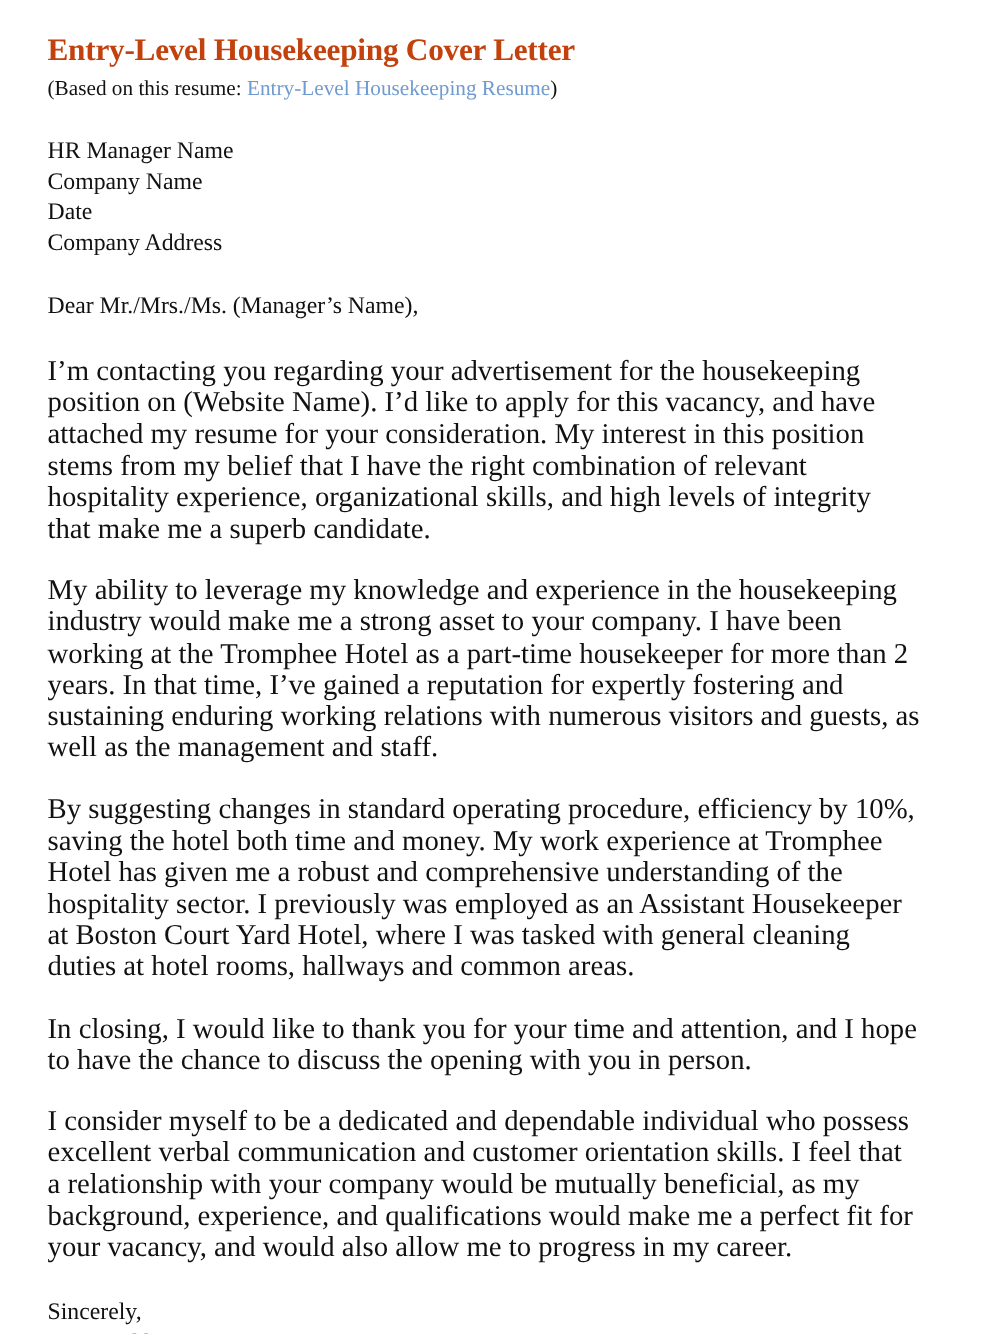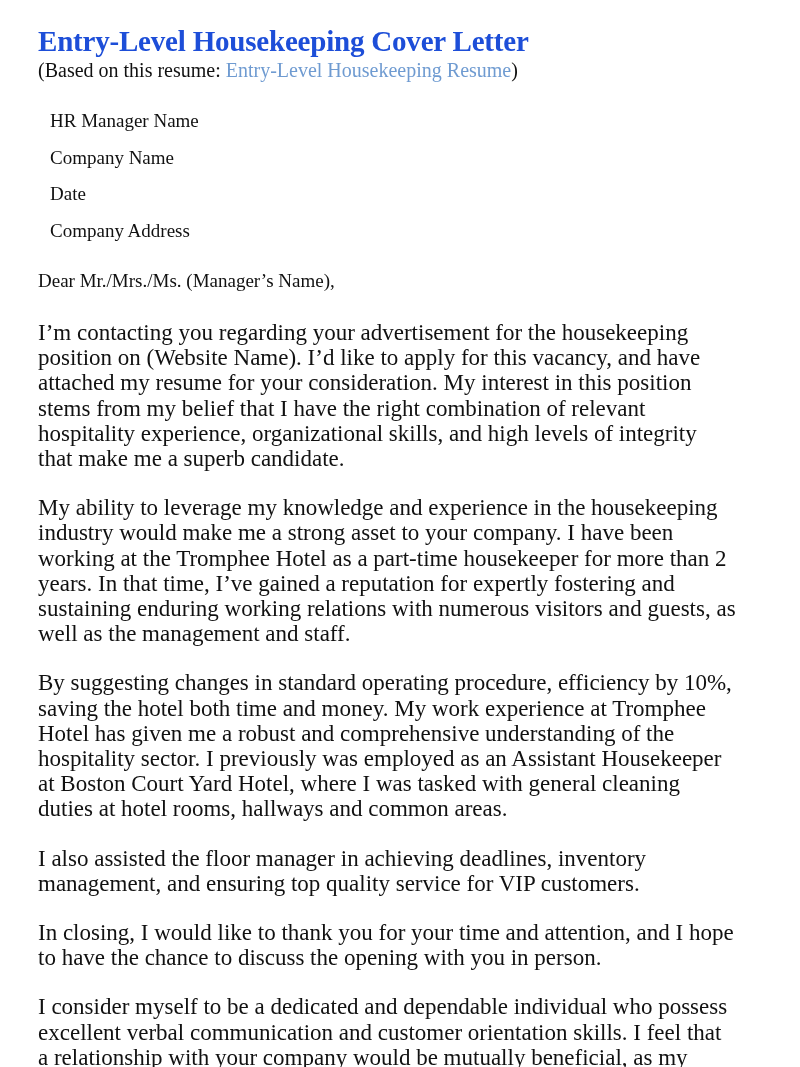--- a/index.html
+++ b/index.html
@@ -18,41 +18,41 @@
   .page {
     width: 800px;
     height: 1067px;
     background: #ffffff;
     box-sizing: border-box;
     padding: 26px 64px 20px 38px;
     position: relative;
     overflow: hidden;
   }
   .doc-title {
-    font-size: 29px;
+    font-size: 25px;
     font-weight: bold;
     line-height: 30px;
     letter-spacing: -0.2px;
     margin: 0 0 2px 0;
-    color: #1d4ed8;
+    color: #c2410c;
   }
   .subtitle {
-    font-size: 20px;
+    font-size: 17px;
     line-height: 25px;
     margin: 0 0 26px 0;
     color: #111111;
   }
   .resume-link {
     color: #6f9bd1;
     text-decoration: none;
   }
   .block {
     font-size: 19px;
     line-height: 24.6px;
-    margin: 12px;
+    margin: 0;
   }
   .addr-block {
     margin: 0 0 26px 0;
   }
   .salutation {
     font-size: 19px;
     line-height: 24.6px;
     margin: 0 0 26px 0;
   }
   .para {
@@ -89,21 +89,20 @@
     <span class="line block">Company Name</span>
     <span class="line block">Date</span>
     <span class="line block">Company Address</span>
   </div>
 
   <p class="salutation">Dear Mr./Mrs./Ms. (Manager’s Name),</p>
 
   <p class="para">I’m contacting you regarding your advertisement for the housekeeping position on (Website Name). I’d like to apply for this vacancy, and have attached my resume for your consideration. My interest in this position stems from my belief that I have the right combination of relevant hospitality experience, organizational skills, and high levels of integrity that make me a superb candidate.</p>
   <p class="para">My ability to leverage my knowledge and experience in the housekeeping industry would make me a strong asset to your company. I have been working at the Tromphee Hotel as a part-time housekeeper for more than 2 years. In that time, I’ve gained a reputation for expertly fostering and sustaining enduring working relations with numerous visitors and guests, as well as the management and staff.</p>
   <p class="para">By suggesting changes in standard operating procedure, efficiency by 10%, saving the hotel both time and money. My work experience at Tromphee Hotel has given me a robust and comprehensive understanding of the hospitality sector. I previously was employed as an Assistant Housekeeper at Boston Court Yard Hotel, where I was tasked with general cleaning duties at hotel rooms, hallways and common areas.</p>
-  <p class="para">I also assisted the floor manager in achieving deadlines, inventory management, and ensuring top quality service for VIP customers.</p>
   <p class="para">In closing, I would like to thank you for your time and attention, and I hope to have the chance to discuss the opening with you in person.</p>
   <p class="para">I consider myself to be a dedicated and dependable individual who possess excellent verbal communication and customer orientation skills. I feel that a relationship with your company would be mutually beneficial, as my background, experience, and qualifications would make me a perfect fit for your vacancy, and would also allow me to progress in my career.</p>
 
   <div class="closing-block">
     <span class="line">Sincerely,</span>
     <span class="line">Name Address</span>
 
   </div>
 
 </div>

